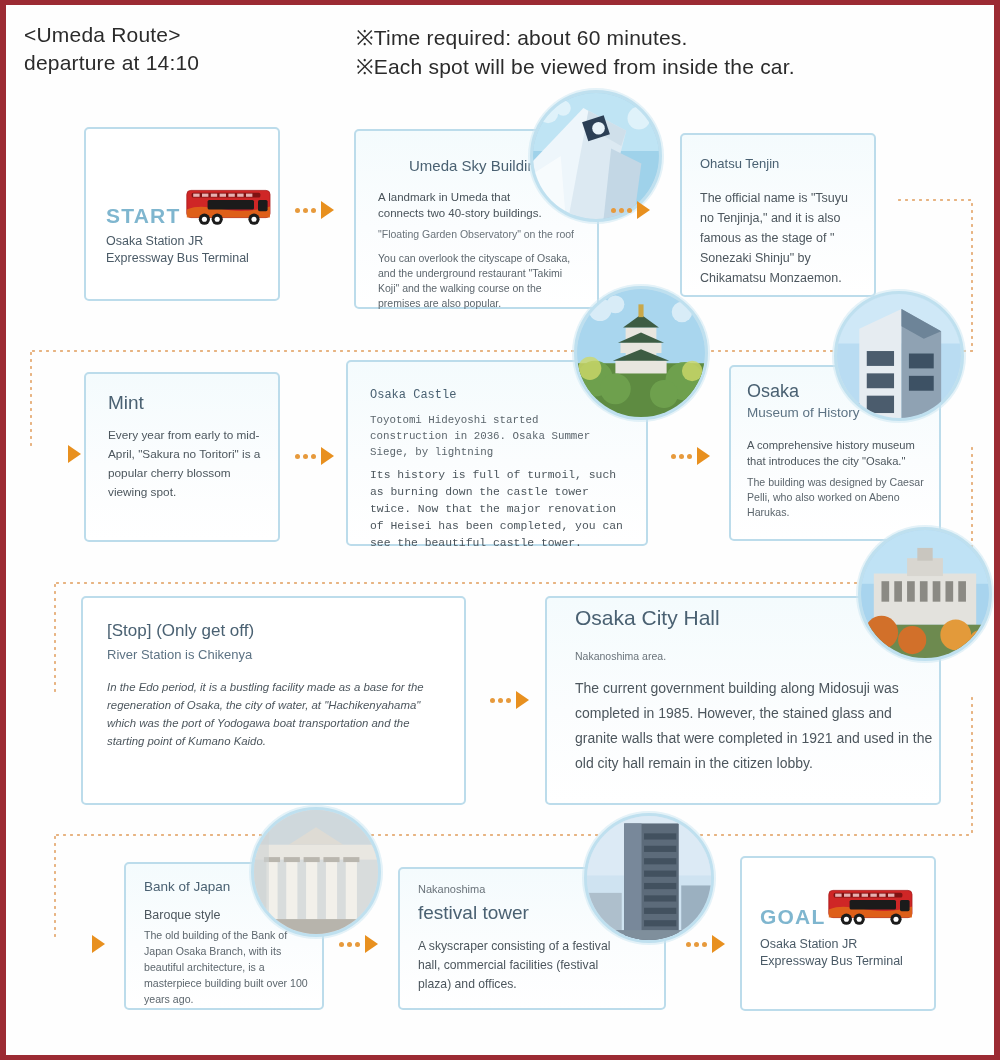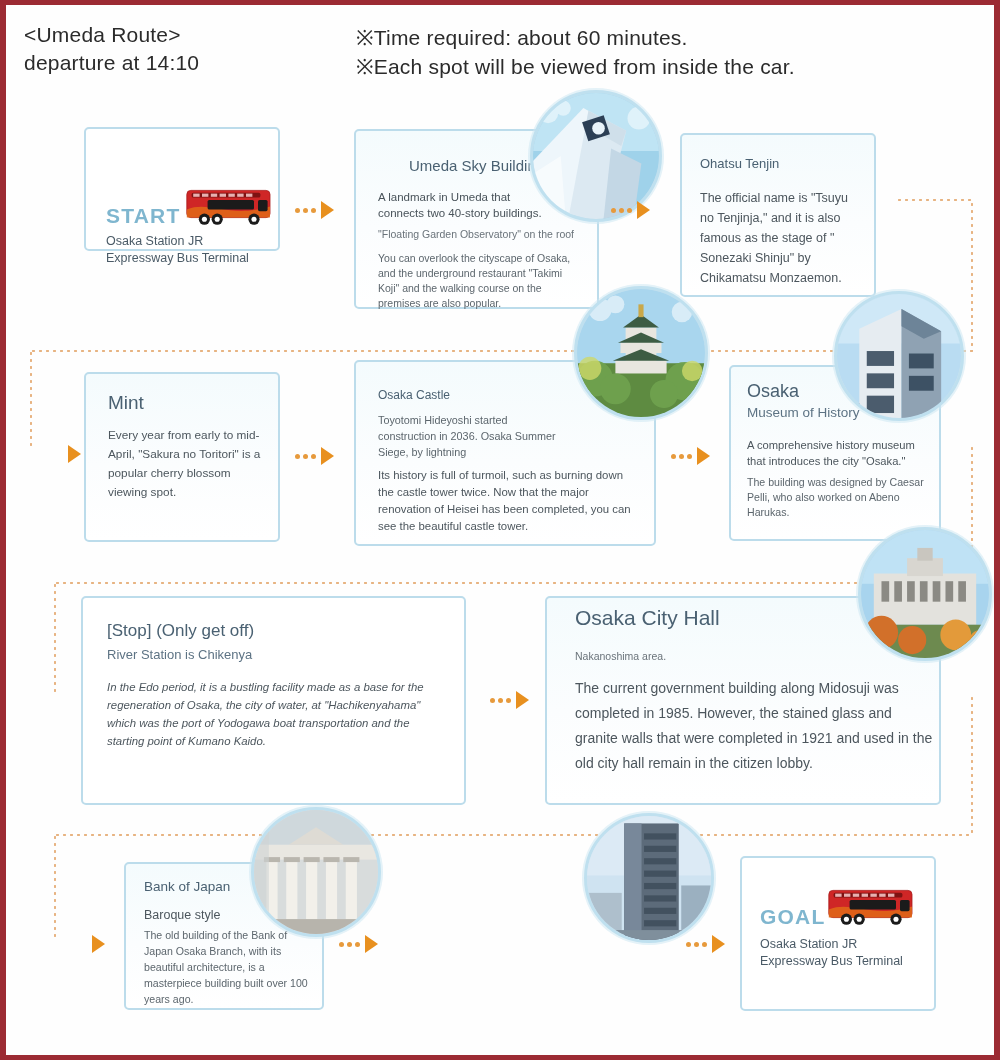--- a/index.html
+++ b/index.html
@@ -119,21 +119,21 @@
     <div class="dot-v" style="left:24px;top:345px;height:96px;"></div>
 
     <div class="dot-v" style="left:965px;top:440px;height:138px;"></div>
     <div class="dot-h" style="left:48px;top:577px;width:919px;"></div>
     <div class="dot-v" style="left:48px;top:577px;height:110px;"></div>
 
     <div class="dot-v" style="left:965px;top:690px;height:140px;"></div>
     <div class="dot-h" style="left:48px;top:829px;width:919px;"></div>
     <div class="dot-v" style="left:48px;top:829px;height:103px;"></div>
 
-    <div class="card" style="left:78px;top:122px;width:196px;height:124px;">
+    <div class="card" style="left:78px;top:122px;width:196px;height:174px;">
       <div class="badge" style="left:20px;top:75px;">START</div>
       <svg class="bus" viewBox="0 0 120 56" style="left:96px;top:56px;">
         <rect x="6" y="6" width="104" height="34" rx="5" fill="#cf2626"></rect>
         <rect x="6" y="6" width="104" height="34" rx="5" fill="none" stroke="#a81a1a" stroke-width="1"></rect>
         <path d="M6 30 C 34 18, 60 42, 110 26 L110 40 L6 40 Z" fill="#e06a18" opacity="0.85"></path>
         <rect x="12" y="9" width="86" height="6" rx="2" fill="#7e1212"></rect>
         <g fill="#e8b0b0">
           <rect x="14" y="10" width="8" height="4"></rect>
             <rect x="25" y="10" width="8" height="4"></rect>
           <rect x="36" y="10" width="8" height="4"></rect>
@@ -216,21 +216,21 @@
       <div class="c-body" style="position:absolute;left:22px;top:52px;width:160px;font-size:11.8px;line-height:19px;color:#4c565d;">Every year from early to mid-April, "Sakura no Toritori" is a popular cherry blossom viewing spot.</div>
     </div>
 
     <div class="arrow" style="left:289px;top:442px;">
       <span class="d"></span>
         <span class="d"></span>
         <span class="d"></span>
         <span class="tri"></span>
     </div>
 
-    <div class="card tint" style="left:348px;top:355px;width:302px;height:186px;">
+    <div class="card tint" style="left:340px;top:355px;width:302px;height:186px;font-family:Liberation Mono, monospace;">
       <div class="c-title" style="position:absolute;left:22px;top:26px;font-size:12px;">Osaka Castle</div>
       <div class="c-body" style="position:absolute;left:22px;top:50px;font-size:10.8px;line-height:16px;white-space:pre-line;color:#5c666d;">Toyotomi Hideyoshi started
 construction in 2036. Osaka Summer
 Siege, by lightning</div>
       <div class="c-body" style="position:absolute;left:22px;top:105px;width:255px;font-size:11.4px;line-height:17px;color:#4c565d;">Its history is full of turmoil, such as burning down the castle tower twice. Now that the major renovation of Heisei has been completed, you can see the beautiful castle tower.</div>
     </div>
 
     <div class="photo" style="left:568px;top:281px;width:134px;height:134px;">
       <svg class="ph-inner" viewBox="0 0 100 100" preserveAspectRatio="xMidYMid slice">
         <rect width="100" height="100" fill="#a9d6ee"></rect>
@@ -389,20 +389,25 @@
       </svg>
     </div>
 
     <div class="arrow" style="left:333px;top:930px;">
       <span class="d"></span>
         <span class="d"></span>
         <span class="d"></span>
         <span class="tri"></span>
     </div>
 
+    <div class="card tint" style="left:392px;top:862px;width:268px;height:143px;">
+      <div class="c-body" style="position:absolute;left:18px;top:14px;font-size:11px;color:#6a737a;">Nakanoshima</div>
+      <div class="c-title" style="position:absolute;left:18px;top:33px;font-size:19px;">festival tower</div>
+      <div class="c-body" style="position:absolute;left:18px;top:68px;width:210px;font-size:12.2px;line-height:19px;color:#4c565d;">A skyscraper consisting of a festival hall, commercial facilities (festival plaza) and offices.</div>
+    </div>
 
     <div class="photo" style="left:578px;top:808px;width:130px;height:130px;">
       <svg class="ph-inner" viewBox="0 0 100 100" preserveAspectRatio="xMidYMid slice">
         <rect width="100" height="100" fill="#cfe3f1"></rect>
         <path d="M0 0h100v48H0z" fill="#dceaf5"></path>
         <rect x="30" y="6" width="44" height="94" fill="#5c6b7a"></rect>
         <rect x="30" y="6" width="14" height="94" fill="#78889a"></rect>
         <g fill="#3d4b59" opacity=".8">
           <rect x="46" y="14" width="26" height="5"></rect>
             <rect x="46" y="24" width="26" height="5"></rect>

